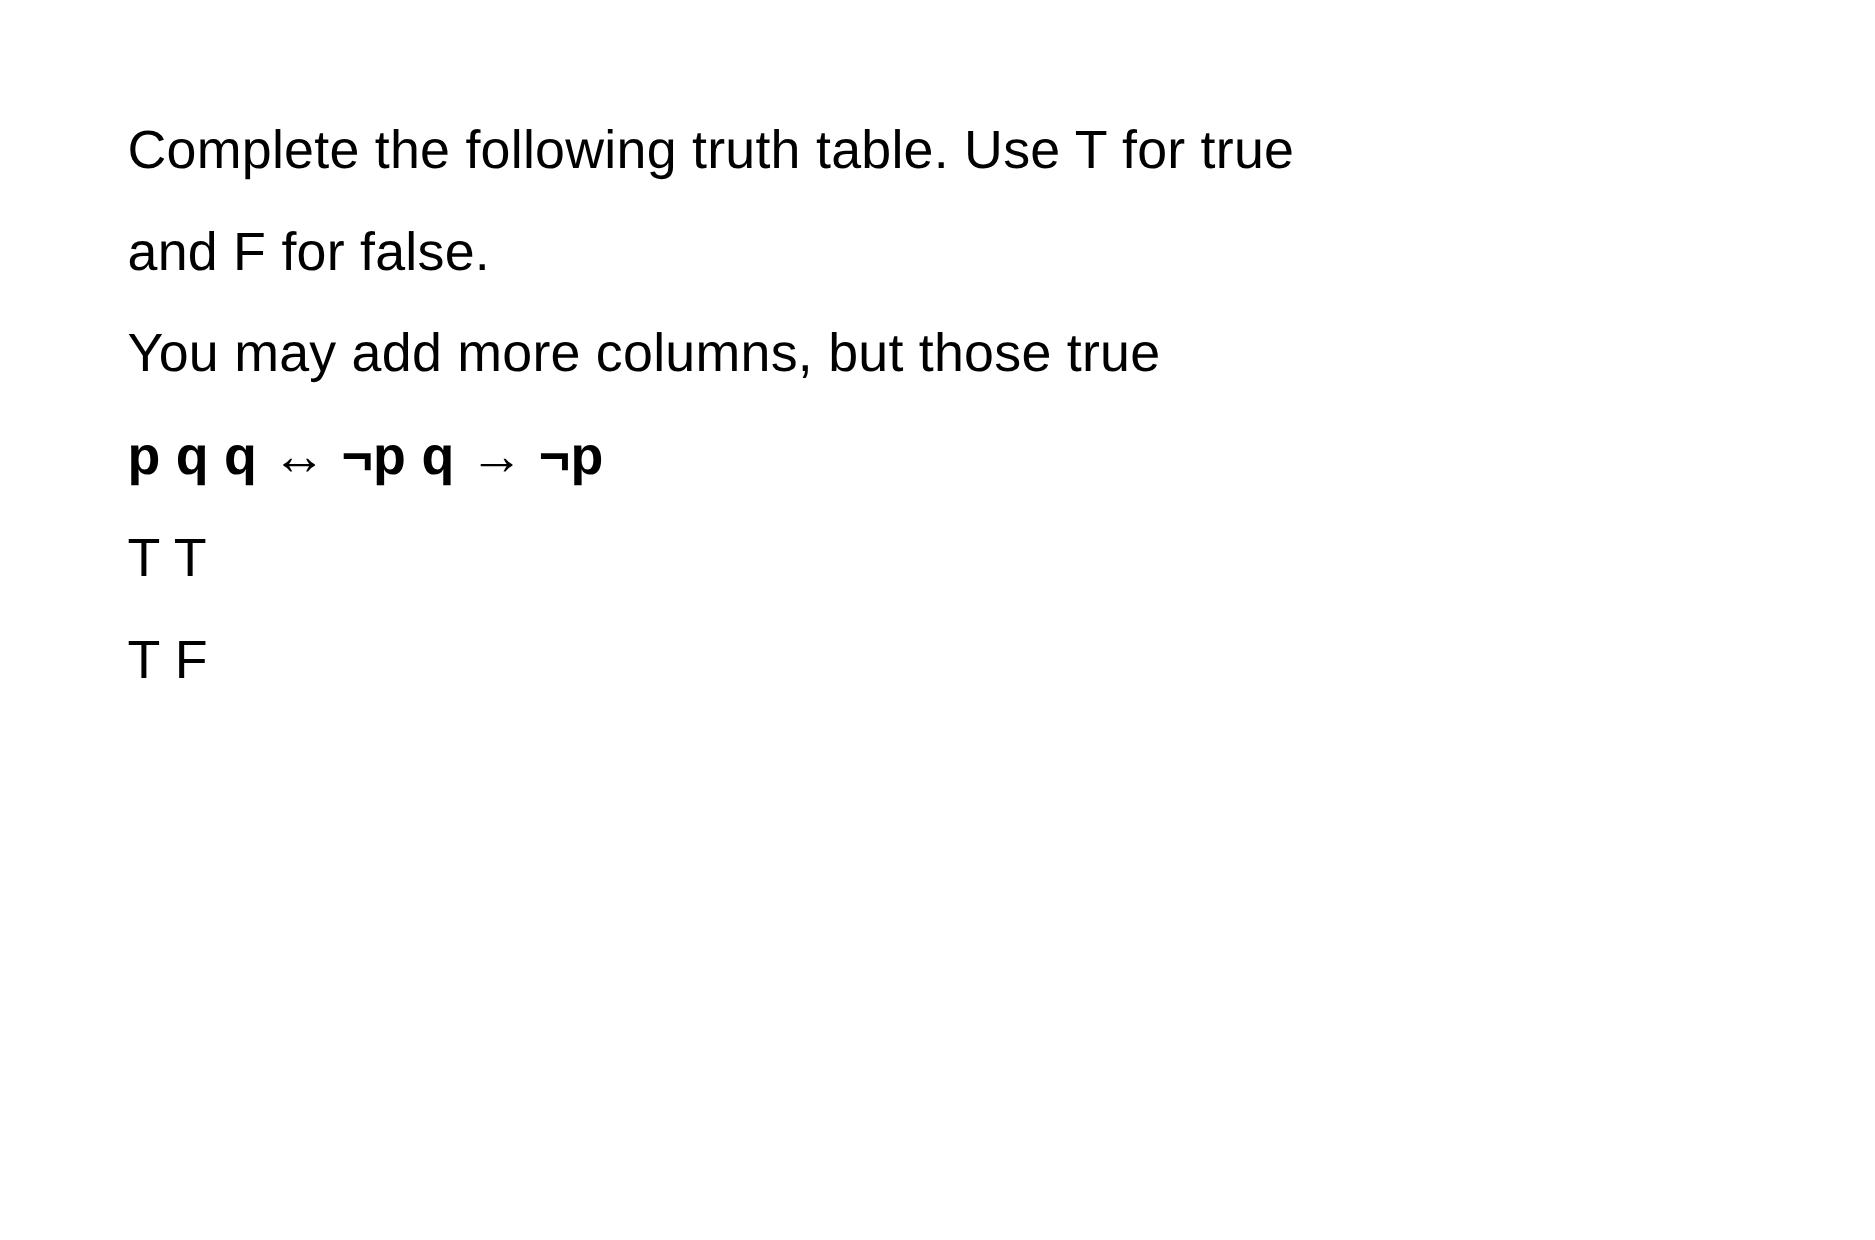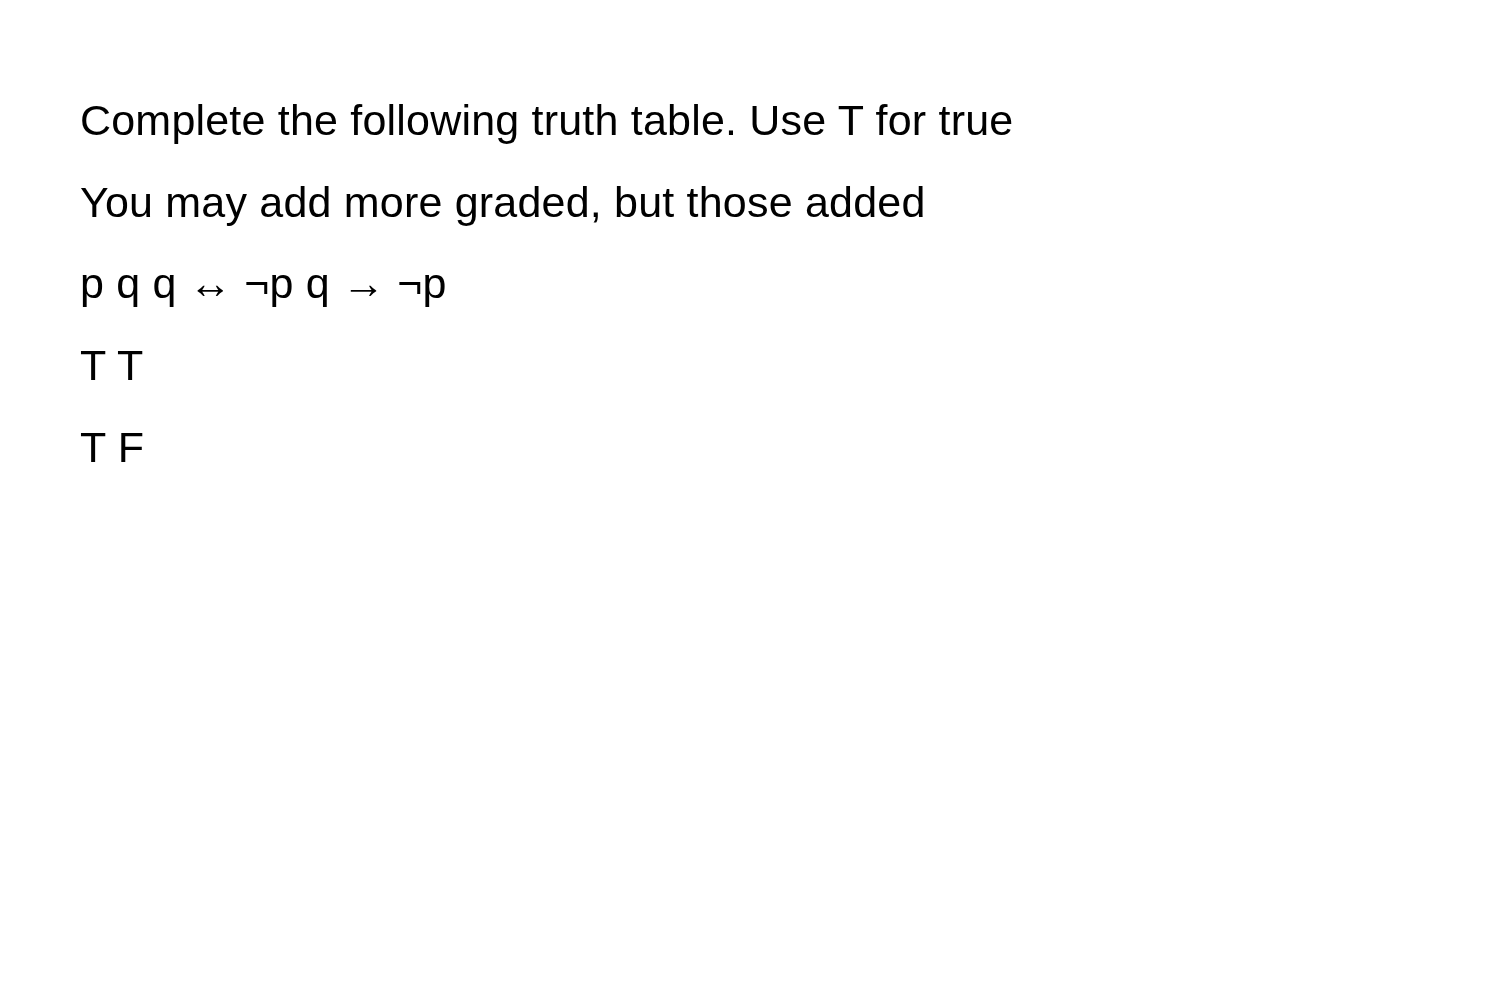--- a/index.html
+++ b/index.html
@@ -8,33 +8,34 @@
       box-sizing: border-box;
     }
     html, body {
       width: 1500px;
       height: 992px;
       background: #ffffff;
       font-family: -apple-system, BlinkMacSystemFont, "Segoe UI", Helvetica, Arial, sans-serif;
       color: #000000;
     }
     .container {
-      padding: 80px 80px 0 80px;
+      padding: 80px 80px 0 102px;
     }
     .line {
       font-size: 43px;
       line-height: 1.9;
       letter-spacing: 0.2px;
     }
     .bold {
-      font-weight: 400;
+      font-weight: 700;
     }
   </style>
 </head>
 <body>
 
 <div class="container">
   <div class="line">Complete the following truth table. Use T for true</div>
-  <div class="line">You may add more graded, but those added</div>
+  <div class="line">and F for false.</div>
+  <div class="line">You may add more columns, but those true</div>
   <div class="line bold">p q q ↔ ¬p q → ¬p</div>
   <div class="line">T T</div>
   <div class="line">T F</div>
 </div>
 
 </body></html>

